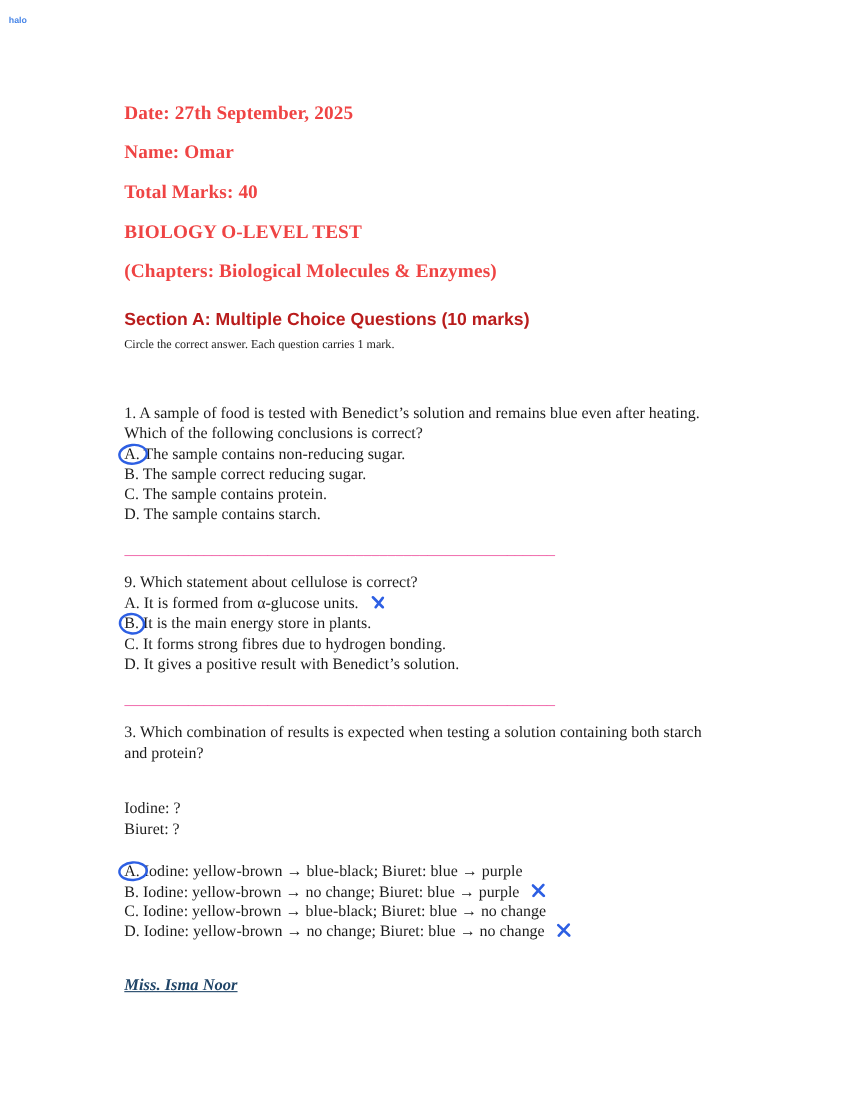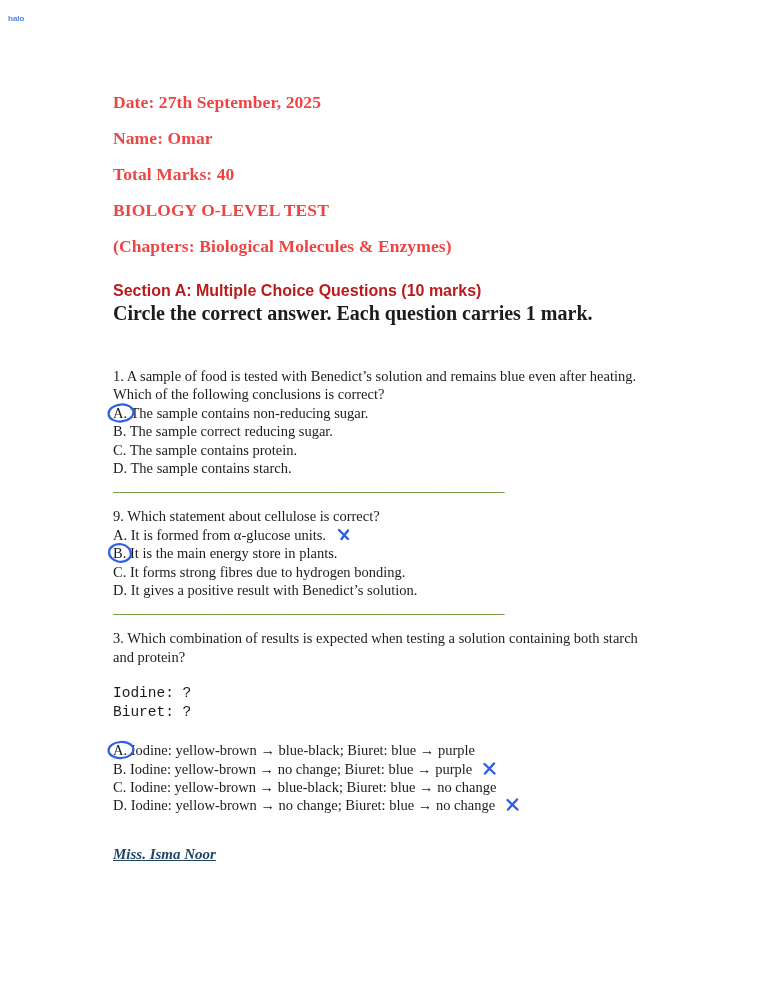--- a/index.html
+++ b/index.html
@@ -31,21 +31,21 @@
 
   .section-title {
     margin-top:26px;
     font-family:"Liberation Sans", sans-serif;
     font-size:16px; font-weight:bold;
     color:#b91c1c;
     line-height:18px;
   }
   .instruction {
     margin-top:4px;
-    font-size:20px; line-height:19px;font-weight:bold;
+    font-size:11px; line-height:19px;
   }
 
   .q-block { width:542px; }
   .q-text, .option, .sub-line {
     font-size:14.5px; line-height:18.4px;
   }
   .q1 { margin-top:44px; }
   .q2 { margin-top:12px; }
   .q3 { margin-top:12px; }
 
@@ -57,24 +57,25 @@
     pointer-events:none;
   }
   .x-mark {
     display:inline-block;
     width:13px; height:13px;
     margin-left:7px;
     vertical-align:-1px;
   }
   .divider {
     font-size:14.5px; line-height:18px;
-    color:#4d7c0f;
+    margin-top:14px;
+    color:#ec4899;
     white-space:nowrap; overflow:hidden;
   }
-  .sub-block { margin-top:18px;font-family:Liberation Mono, monospace; }
+  .sub-block { margin-top:32px; }
   .q3-options { margin-top:20px; }
 
   .signature {
     margin-top:31px;
     padding-right:10px;
     font-size:15px; font-weight:bold; font-style:italic;
     color:#1f4467;
     text-decoration:underline;
   }
 </style>

